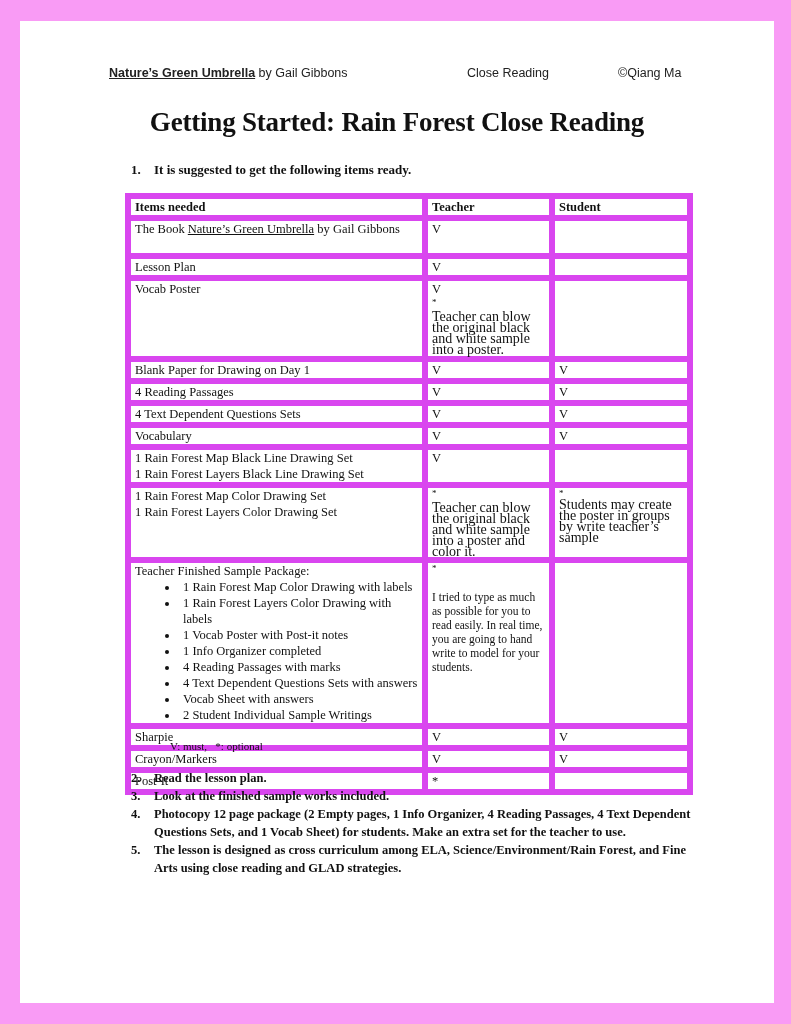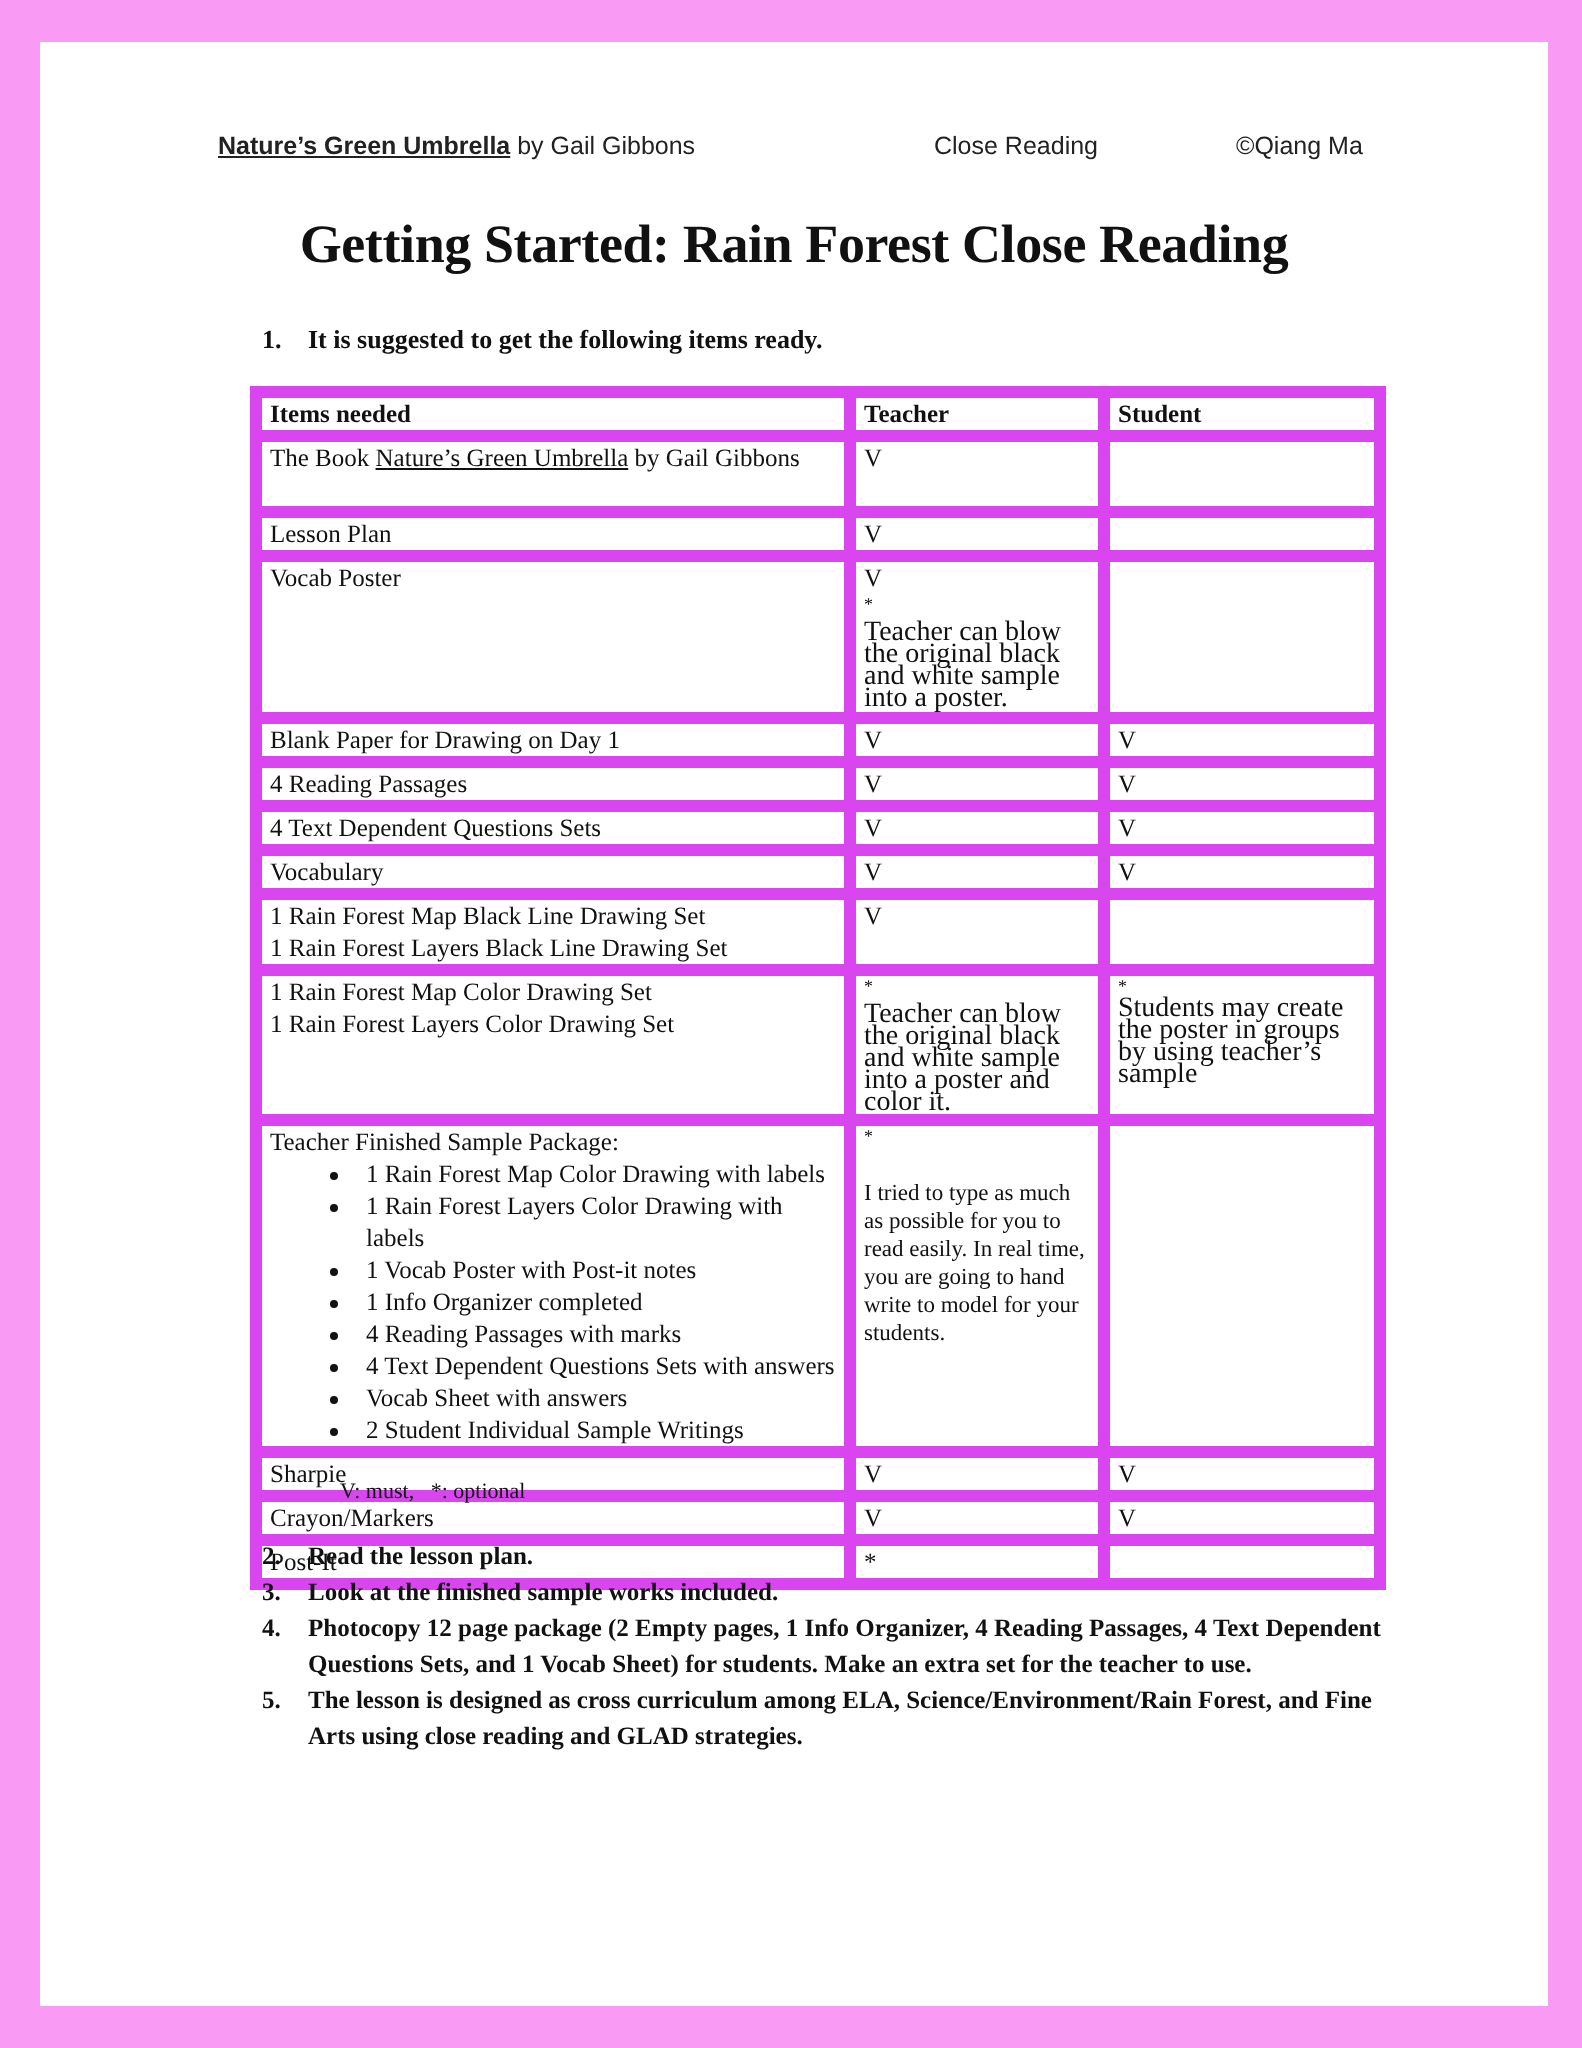--- a/index.html
+++ b/index.html
@@ -173,21 +173,21 @@
       <td>
         <span style="display:block">1 Rain Forest Map Color Drawing Set</span>
         <span style="display:block">1 Rain Forest Layers Color Drawing Set</span>
       </td>
       <td>
         <span class="star">*</span>
         <span class="small" style="margin-top:3px;">Teacher can blow the original black and white sample into a poster and color it.</span>
       </td>
       <td>
         <span class="star">*</span>
-        <span class="small">Students may create the poster in groups by using teacher’s sample</span>
+        <span class="small">Students may create the poster in groups by write teacher’s sample</span>
       </td>
     </tr>
     <tr>
       <td>
         <span style="display:block">Teacher Finished Sample Package:</span>
         <ul class="pkg">
           <li>1 Rain Forest Map Color Drawing with labels</li>
           <li>1 Rain Forest Layers Color Drawing with labels</li>
           <li>1 Vocab Poster with Post-it notes</li>
           <li>1 Info Organizer completed</li>

